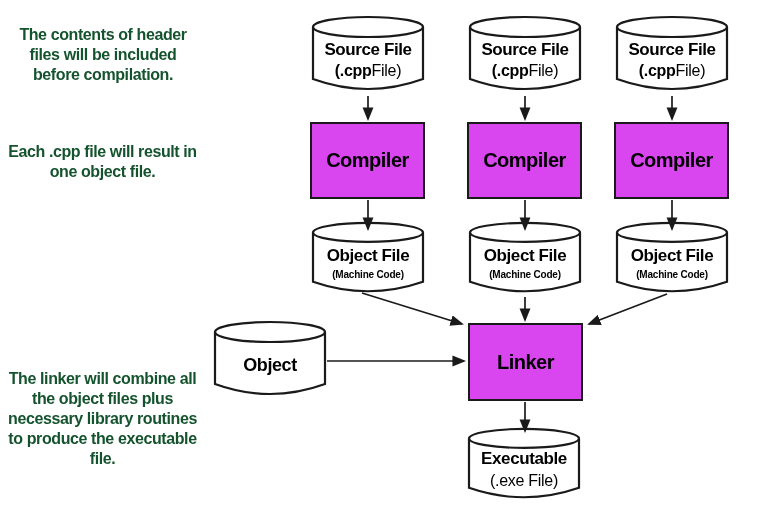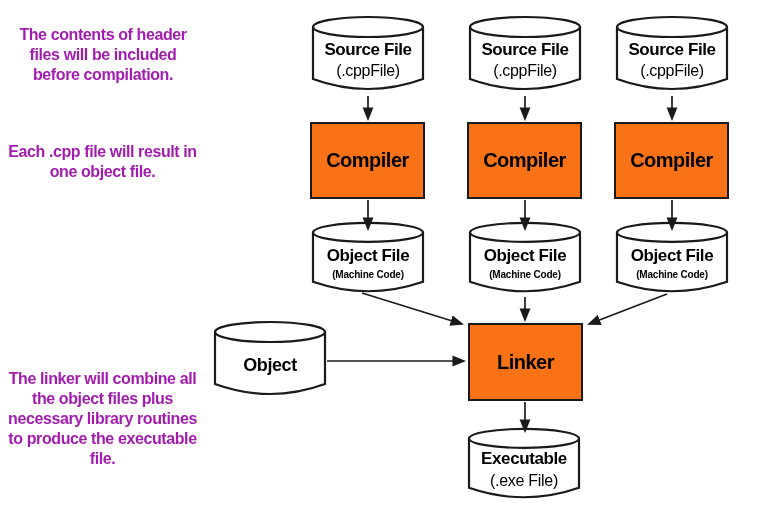--- a/index.html
+++ b/index.html
@@ -4,39 +4,39 @@
 <style>
   html,body{margin:0;padding:0;background:#fff;}
   #canvas{
     position:relative;width:783px;height:510px;background:#fff;overflow:hidden;
     font-family:"Liberation Sans","DejaVu Sans",sans-serif;color:#000;
   }
   .node{position:absolute;box-sizing:border-box;}
   
   .annotation{
     position:absolute;text-align:center;font-weight:bold;font-size:16px;
-    line-height:20px;letter-spacing:-0.4px;white-space:pre-line;color:#a21caf;
+    line-height:20px;letter-spacing:-0.4px;white-space:pre-line;color:#14532d;
   }
   
   .box{
-    border:2.5px solid #1a1a1a;background:#f97316;display:flex;
+    border:2.5px solid #1a1a1a;background:#d946ef;display:flex;
     align-items:center;justify-content:center;
   }
   .box .big-label{font-size:20px;font-weight:bold;letter-spacing:-0.5px;}
   
   .cyl-svg{position:absolute;left:0;top:0;width:100%;height:100%;}
   .cyl-svg path,.cyl-svg ellipse{fill:#fff;stroke:#1a1a1a;stroke-width:2.2;}
   .cyl-label{
     position:absolute;left:0;top:0;width:100%;height:100%;display:flex;
     flex-direction:column;align-items:center;justify-content:center;
     padding-top:9px;box-sizing:border-box;text-align:center;
   }
   .t-title{font-size:17px;font-weight:bold;letter-spacing:-0.4px;line-height:22px;}
   .t-sub{font-size:16px;line-height:20px;letter-spacing:-0.3px;}
-  .t-sub .b{font-weight:normal;}
+  .t-sub .b{font-weight:bold;}
   .t-sub .r{font-weight:normal;margin-left:0;}
   .t-sub-small{font-size:10px;font-weight:bold;letter-spacing:-0.2px;line-height:15px;}
   .t-sub-reg{font-size:16px;font-weight:normal;letter-spacing:-0.3px;line-height:21px;}
   
   .arrows{position:absolute;left:0;top:0;width:783px;height:510px;pointer-events:none;}
   .arrows line{stroke:#1a1a1a;stroke-width:1.7;marker-end:url(#ah);}
 </style>
 </head>
 <body>
 

